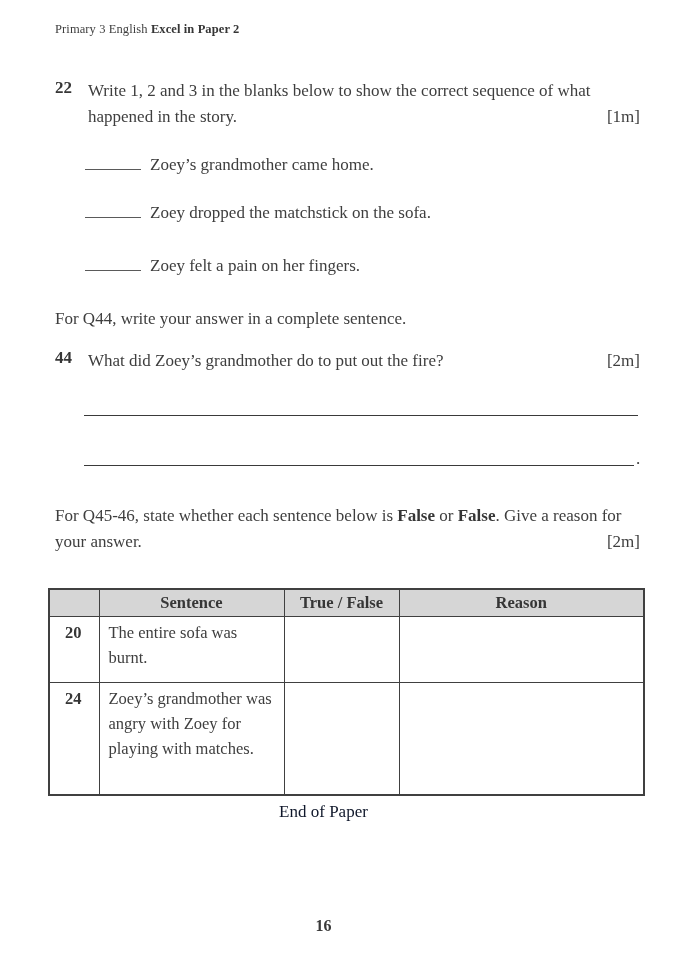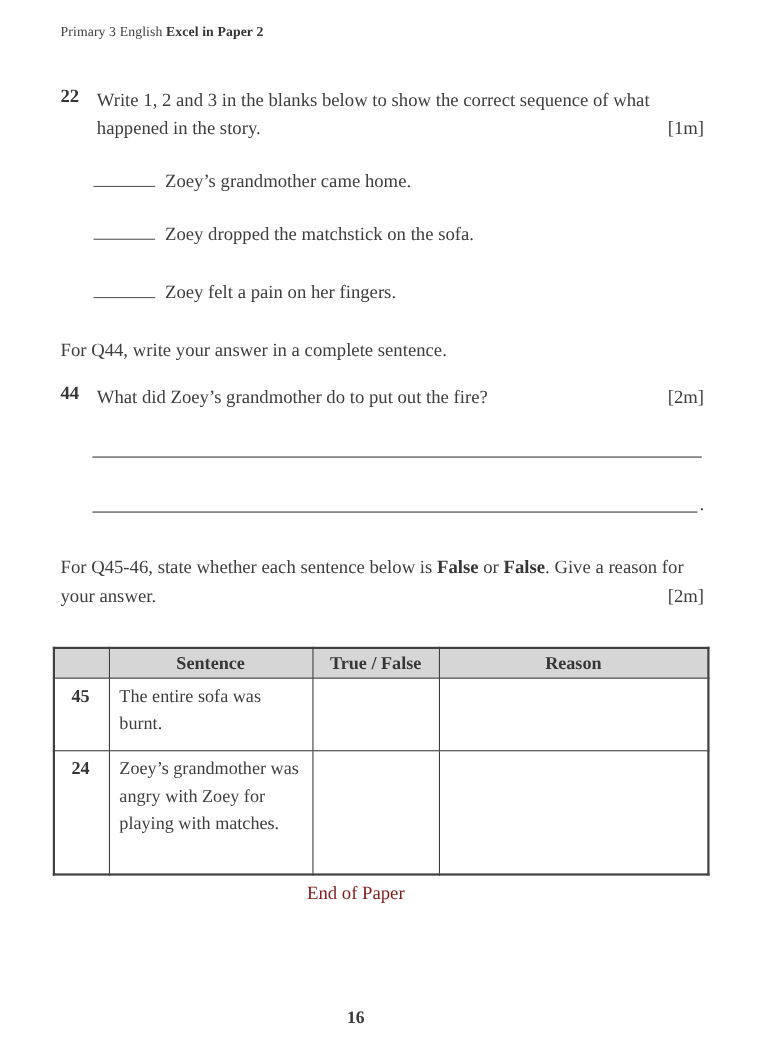--- a/index.html
+++ b/index.html
@@ -82,21 +82,21 @@
   }
   table.tf-table td.num{
     text-align:center;font-weight:bold;color:#363636;
     padding:3px 2px 0 0;
   }
   tr.row-45 td{height:60px;}
   tr.row-46 td{height:106px;}
 
   .end-of-paper{
     position:absolute;top:802px;left:0;width:100%;
-    text-align:center;font-size:17px;color:#7f1d1d;
+    text-align:center;font-size:17px;color:#0f172a;
   }
   .page-number{
     position:absolute;top:917px;left:0;width:100%;
     text-align:center;font-size:16px;font-weight:bold;color:#3a3a3a;
   }
 </style>
 </head>
 <body>
 
 <div class="page">
@@ -148,21 +148,21 @@
     <thead>
       <tr>
         <th></th>
         <th>Sentence</th>
         <th>True / False</th>
         <th>Reason</th>
       </tr>
     </thead>
     <tbody>
       <tr class="row-45">
-        <td class="num">45</td>
+        <td class="num">20</td>
         <td>The entire sofa was burnt.</td>
         <td></td>
         <td></td>
       </tr>
       <tr class="row-46">
         <td class="num">24</td>
         <td>Zoey’s grandmother was angry with Zoey for playing with matches.</td>
         <td></td>
         <td></td>
       </tr>

